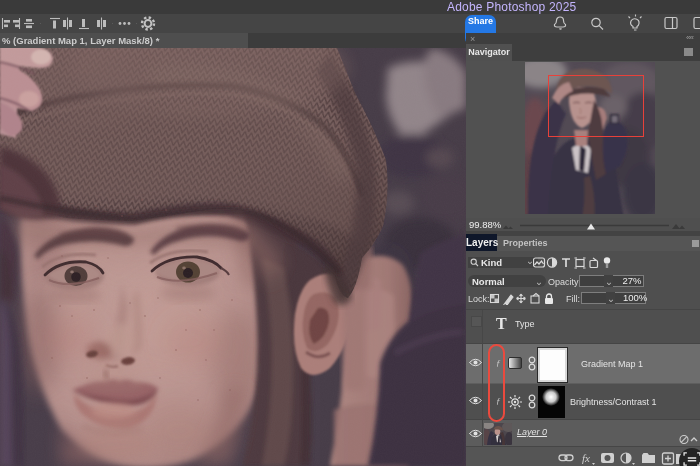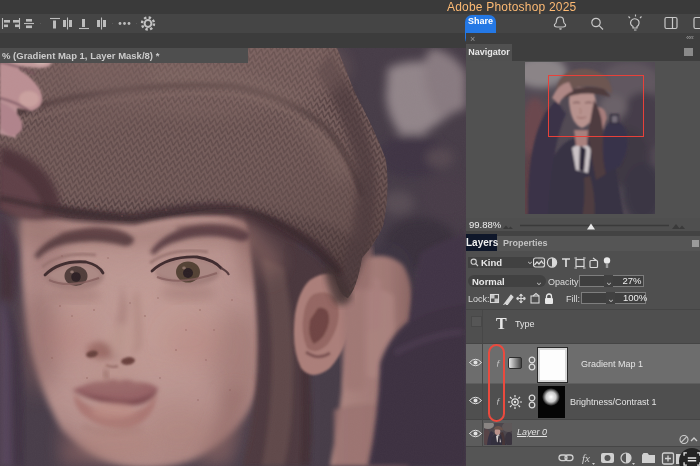--- a/index.html
+++ b/index.html
@@ -1,25 +1,25 @@
 <!DOCTYPE html>
 <html><head>
 <meta charset="utf-8">
 <style>
   html,body{margin:0;padding:0;}
   body{width:700px;height:466px;overflow:hidden;position:relative;
        font-family:"Liberation Sans", sans-serif;background:#525252;}
   .abs{position:absolute;}
   
   #menubar{left:0;top:0;width:700px;height:14px;background:#3a3a3a;}
-  #menutitle{left:447px;top:0px;width:170px;font-size:12px;color:#fdba74;letter-spacing:0.2px;}
+  #menutitle{left:447px;top:0px;width:170px;font-size:12px;color:#c4b5fd;letter-spacing:0.2px;}
   #optbar{left:0;top:14px;width:700px;height:19px;background:#454545;}
   #tabbar{left:0;top:33px;width:700px;height:15px;background:#3c3c3c;}
   #doctab{left:0;top:33px;width:248px;height:15px;background:#4e4e4e;
-          color:#ccc;font-size:9.5px;font-weight:bold;line-height:15px;padding-left:2px;box-sizing:border-box;margin-top:15px;}
+          color:#ccc;font-size:9.5px;font-weight:bold;line-height:15px;padding-left:2px;box-sizing:border-box;}
   #share{left:465px;top:15px;width:31px;height:30px;background:#2478e5;border-radius:7px;
          color:#fff;font-size:9px;font-weight:bold;text-align:center;line-height:13px;}
   
   #dock{left:466px;top:33px;width:234px;height:433px;background:#525252;}
   
   #navhead{left:466px;top:33px;width:234px;height:11px;background:#3e3e3e;color:#9a9a9a;}
   #navtabs{left:466px;top:44px;width:234px;height:17px;background:#3e3e3e;}
   #navtab{left:466px;top:44px;width:46px;height:17px;background:#505050;color:#e8e8e8;
           font-size:9px;font-weight:bold;line-height:17px;text-align:center;}
   #navbody{left:466px;top:61px;width:234px;height:160px;background:#515151;}

